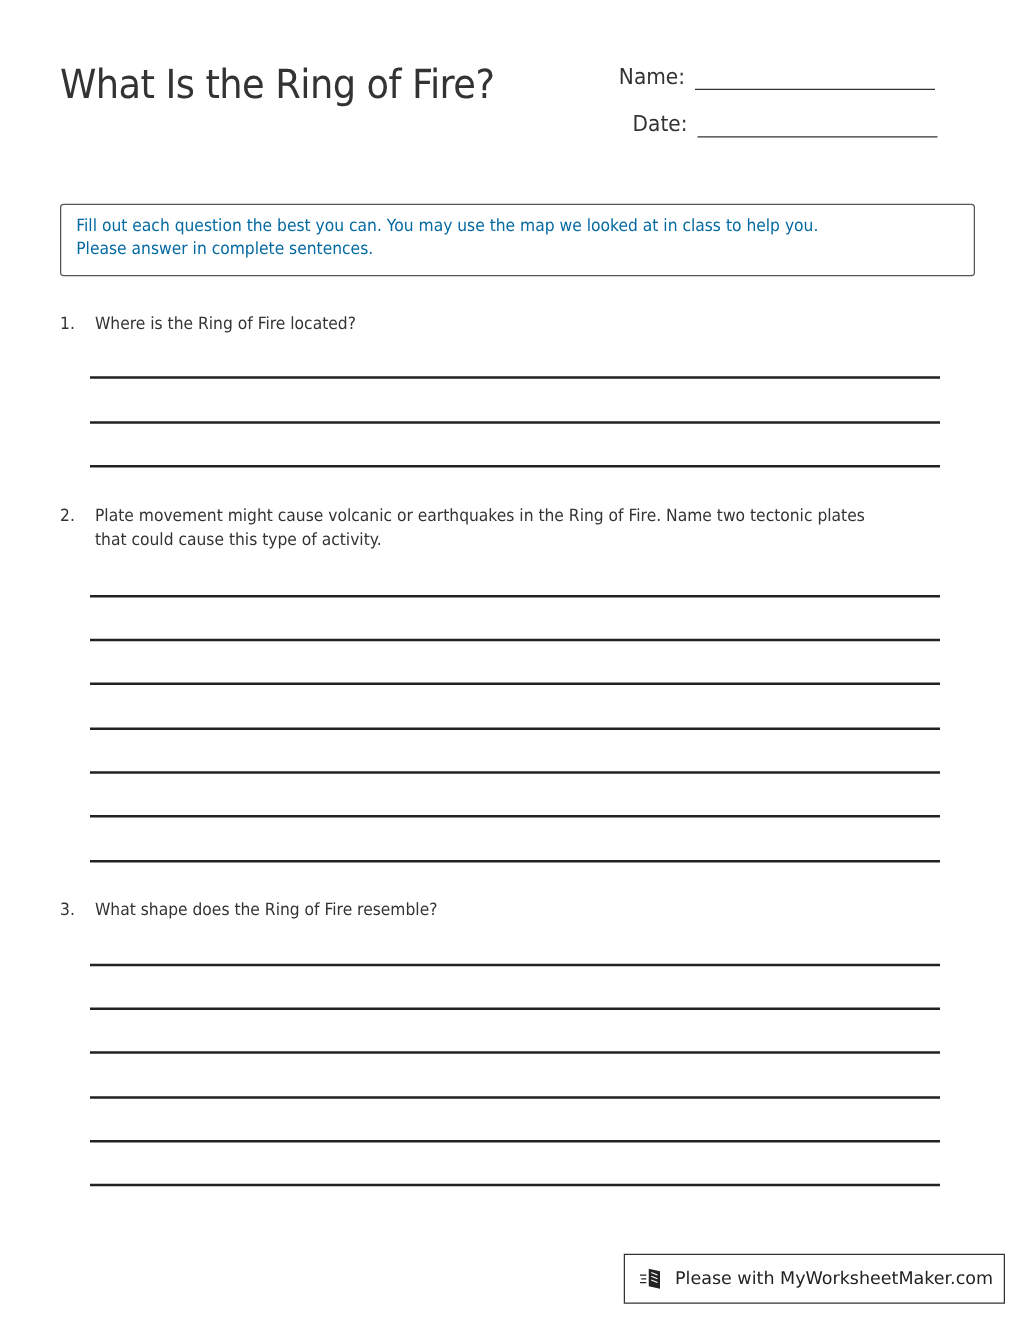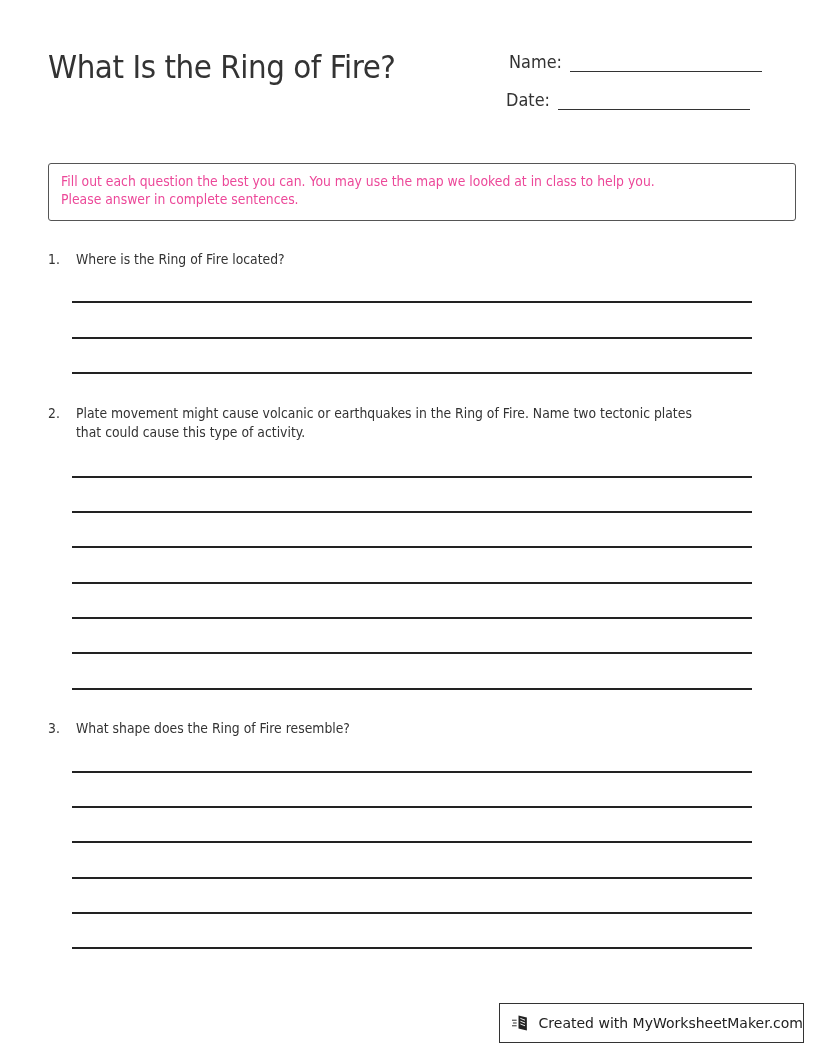--- a/index.html
+++ b/index.html
@@ -5,38 +5,38 @@
   html, body { margin:0; padding:0; background:#ffffff; }
   body { width:816px; height:1056px; position:relative; overflow:hidden;
          font-family:"DejaVu Sans", "Liberation Sans", sans-serif; color:#333; }
   .title { position:absolute; left:48px; top:48px; font-size:32px; font-weight:normal;
            color:#333; letter-spacing:-0.5px; margin:0; transform:scaleX(0.92); transform-origin:left top; }
   .field { position:absolute; display:flex; align-items:flex-end; }
   .field-label { font-size:17.5px; color:#333; text-align:right; width:80px; margin-right:8px;
                  transform:scaleX(0.92); transform-origin:right center; }
   .field-line { width:192px; border-bottom:1.5px solid #333; height:18px; }
   .instructions { position:absolute; left:48px; top:163px; width:706px; height:42px;
-                  border:1.5px solid #555; border-radius:3px; padding:8px 28px 6px 12px;
-                  font-size:13.5px; line-height:18px; color:#ec4899; }
+                  border:1.5px solid #555; border-radius:3px; padding:8px 12px 6px 12px;
+                  font-size:13.5px; line-height:18px; color:#0369a1; }
   .instructions span { display:block; transform:scaleX(0.92); transform-origin:left center; white-space:nowrap; }
   .question { position:absolute; left:48px; width:710px; font-size:13.5px; line-height:19px; color:#333; }
   .question .num { position:absolute; left:0; top:0; transform:scaleX(0.92); transform-origin:left center; }
   .question .text { margin-left:28px; display:block; transform:scaleX(0.92); transform-origin:left top; width:770px; }
   .ans-line { position:absolute; left:72px; width:680px; height:2px; background:#222; }
   .credit { position:absolute; left:499px; top:1003px; width:305px; height:40px;
             border:1.5px solid #333; display:flex; align-items:center; box-sizing:border-box; padding-left:12px; }
   .credit-icon { width:20px; height:20px; margin-right:8px; }
   .credit-text { font-size:14px; color:#222; white-space:nowrap; }
 </style>
 </head>
 <body>
 
 <h1 class="title">What Is the Ring of Fire?</h1>
 
-<div class="field" style="left:482px; top:52px;justify-content:space-between;">
+<div class="field" style="left:468px; top:52px;justify-content:space-between;">
   <span class="field-label">Name:</span>
   <span class="field-line"></span>
 </div>
 <div class="field" style="left:470px; top:90px;">
   <span class="field-label">Date:</span>
   <span class="field-line"></span>
 </div>
 
 <div class="instructions">
   <span>Fill out each question the best you can. You may use the map we looked at in class to help you.</span>
@@ -76,14 +76,14 @@
 <div class="ans-line" style="top:947px;"></div>
 
 <div class="credit">
   <svg class="credit-icon" viewBox="0 0 20 20">
     <line x1="0" y1="7" x2="5" y2="7" stroke="#222" stroke-width="1"></line>
     <line x1="1" y1="10" x2="5" y2="10" stroke="#222" stroke-width="1"></line>
     <line x1="0" y1="13" x2="5" y2="13" stroke="#222" stroke-width="1"></line>
     <path d="M7 2 L16 4 L16 18 L7 16 Z" fill="#222"></path>
     <path d="M9 5 L14 7 M9 8 L14 10 M9 11 L14 13" stroke="#fff" stroke-width="1"></path>
   </svg>
-  <span class="credit-text">Created with MyWorksheetMaker.com</span>
+  <span class="credit-text">Please with MyWorksheetMaker.com</span>
 </div>
 
 </body></html>

